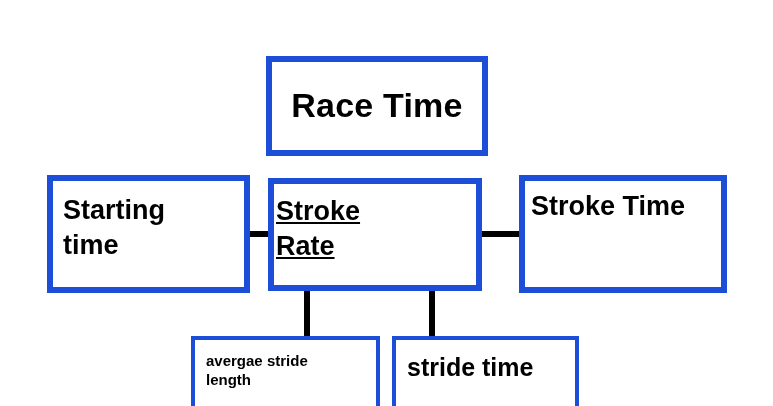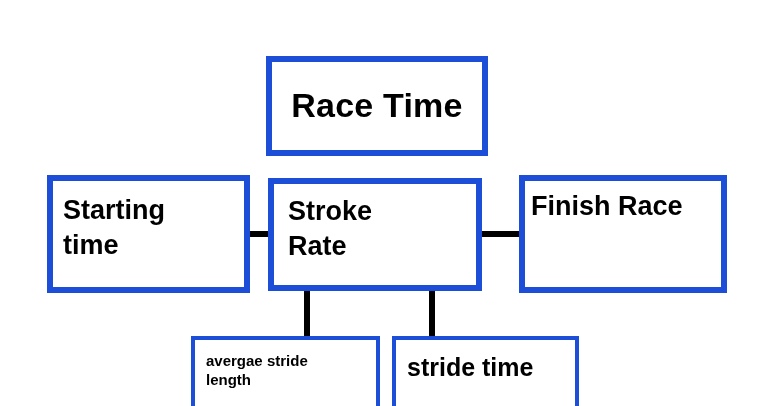--- a/index.html
+++ b/index.html
@@ -57,21 +57,22 @@
     margin-left: 14px;
   }
   #node-starting-time .label {
     font-size: 27px;
   }
   #node-stroke-rate {
     left: 268px;
     top: 178px;
     width: 214px;
     height: 113px;
-    padding: 10px 0 0 14px;
+    padding: 10px 0 0 2px;
+    text-decoration: underline;
   }
   #node-stroke-rate .label {
     font-size: 27px;
   }
   #node-finish-time {
     left: 519px;
     top: 175px;
     width: 208px;
     height: 118px;
     padding: 8px 0 0 6px;
@@ -157,21 +158,21 @@
     <span class="label">Starting
 time</span>
   </div>
 
   <div class="node" id="node-stroke-rate">
     <span class="label">Stroke
 Rate</span>
   </div>
 
   <div class="node" id="node-finish-time">
-    <span class="label">Finish Race</span>
+    <span class="label">Stroke Time</span>
   </div>
 
   <div class="node leaf" id="node-avg-stride-length">
     <span class="label">avergae stride
 length</span>
   </div>
 
   <div class="node leaf" id="node-stride-time">
     <span class="label">stride time</span>
   </div>

